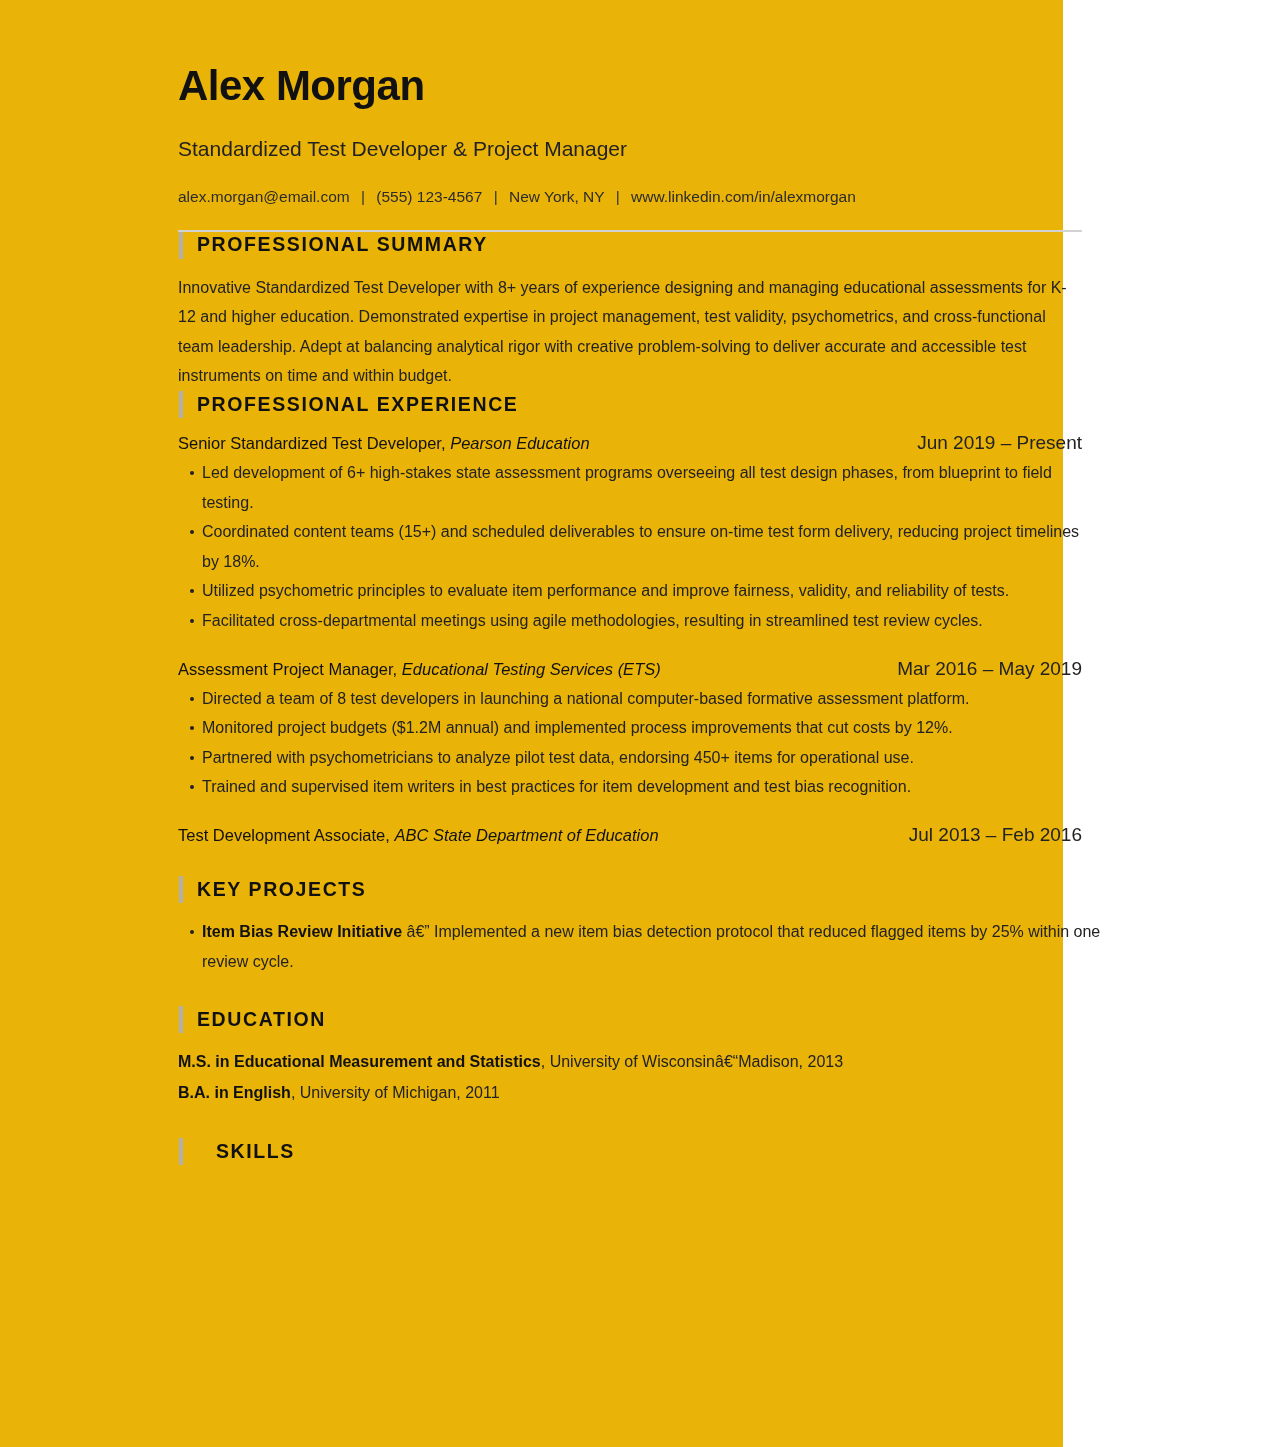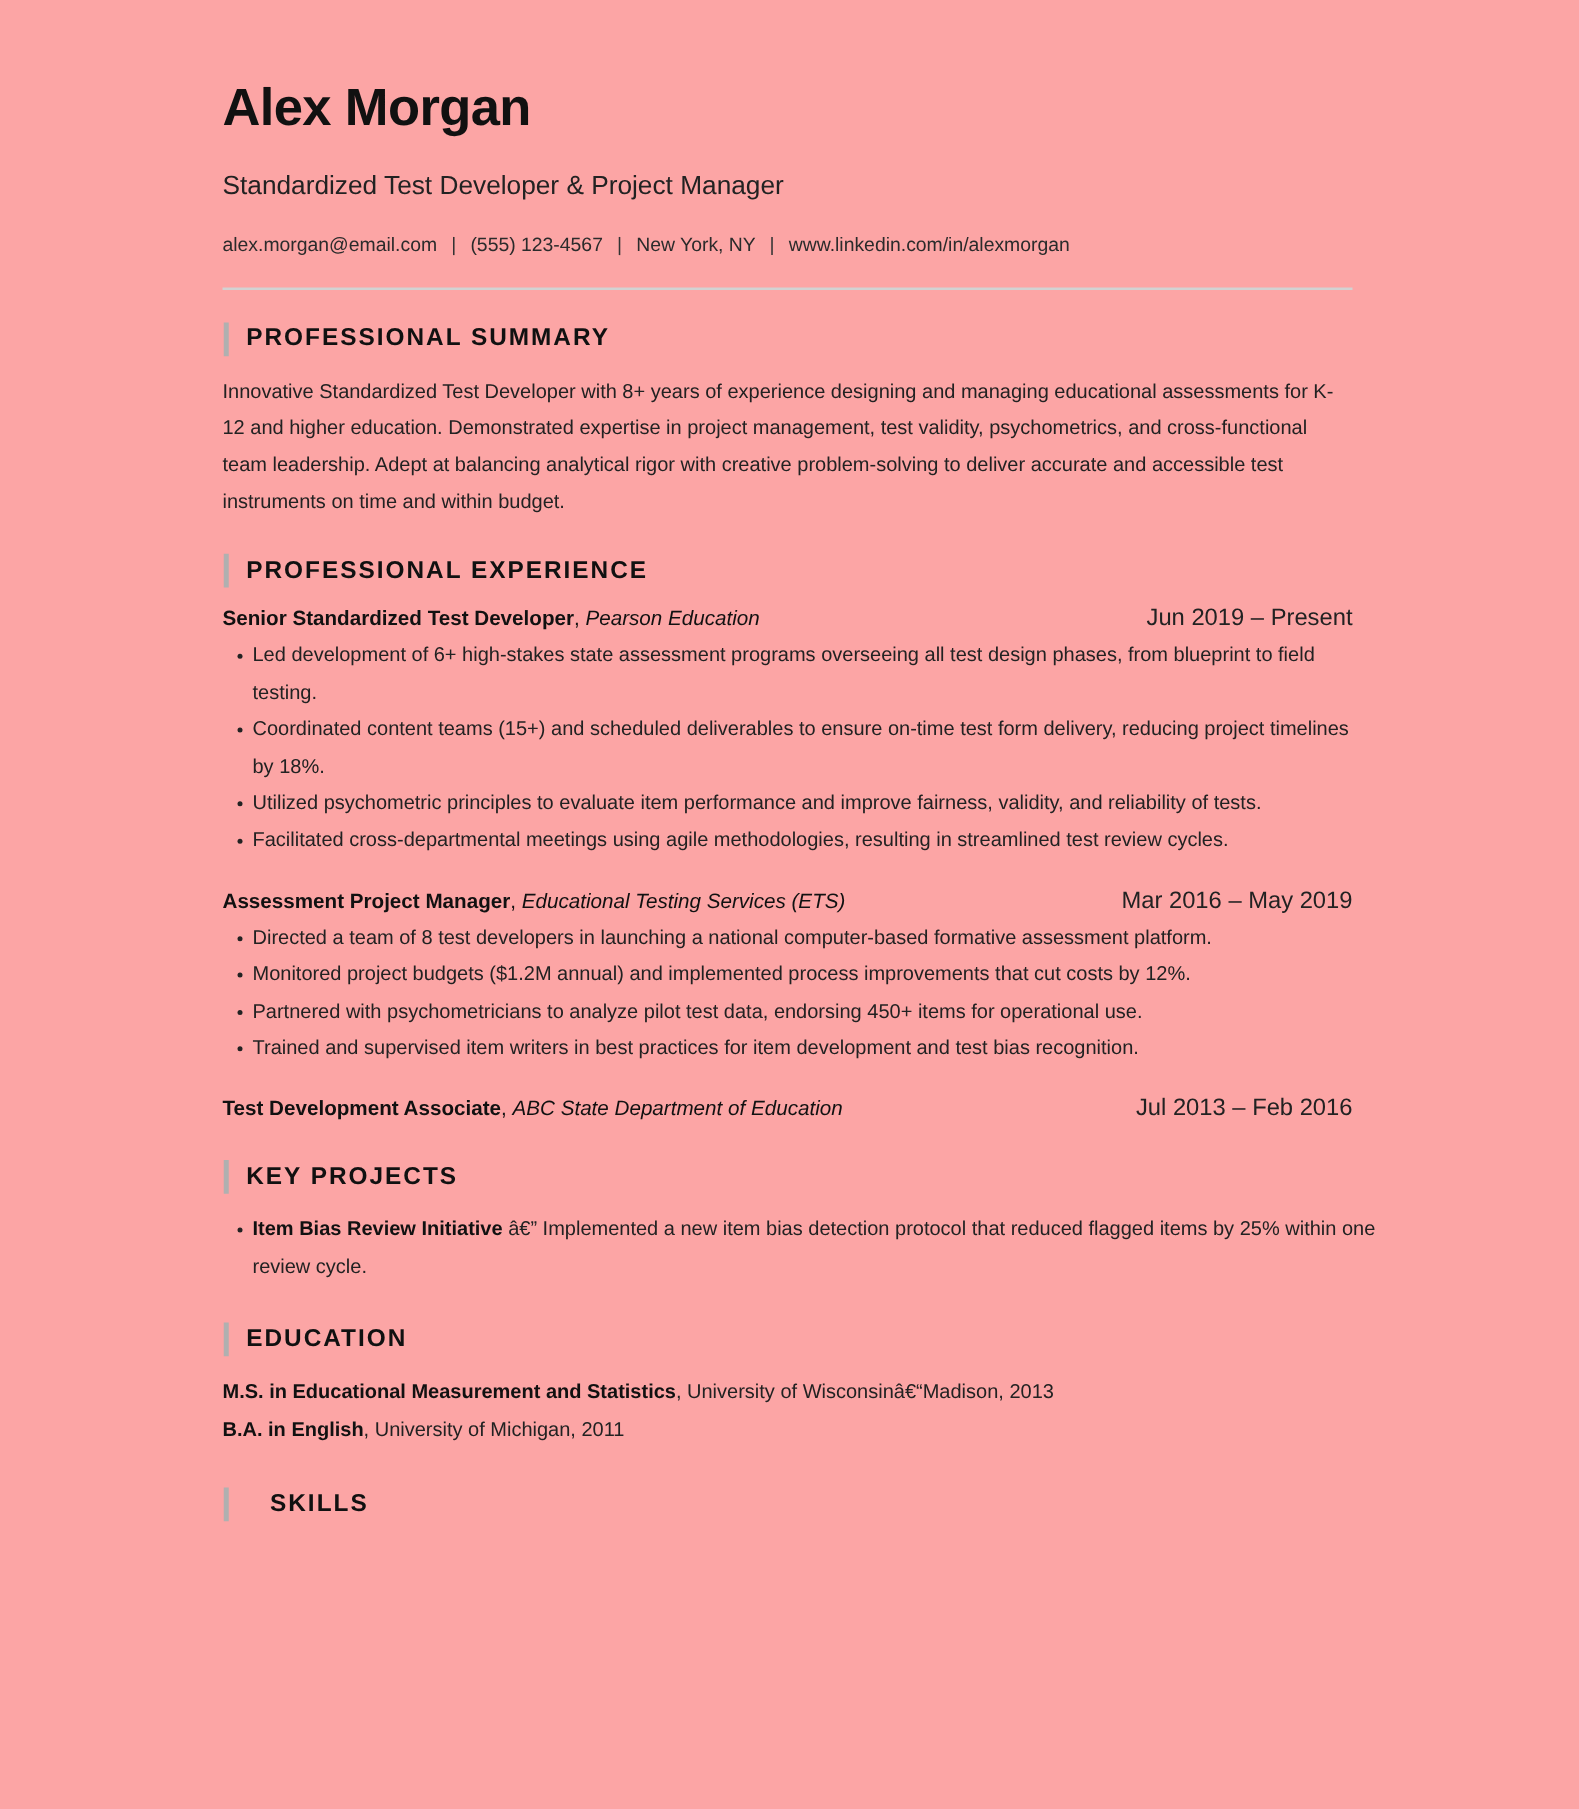--- a/index.html
+++ b/index.html
@@ -9,23 +9,23 @@
   }
   body {
     width: 1263px;
     height: 1447px;
     font-family: "Liberation Sans", sans-serif;
     color: #1a1a1a;
     overflow: hidden;
   }
   .page {
     position: relative;
-    width: 1263px;
+    width: 1063px;
     height: 1447px;
-    background: #fca5a5;
+    background: #eab308;
   }
   .content {
     position: absolute;
     left: 178px;
     top: 0;
     width: 904px;
   }
 
   
   .name {
@@ -60,21 +60,20 @@
     margin-top: 22px;
     border-top: 2px solid #d2d2d2;
     width: 904px;
     height: 0;
   }
 
   
   .section-head {
     display: flex;
     align-items: center;
-    margin-top: 26px;
     margin-bottom: 14px;
   }
   .accent-bar {
     width: 4px;
     height: 27px;
     background: #b0b0b0;
     flex: 0 0 auto;
     margin-left: 1px;
   }
   .section-title {
@@ -109,21 +108,21 @@
     justify-content: space-between;
     width: 904px;
     margin-bottom: 4px;
   }
   .job-roleline {
     font-size: 16.5px;
     color: #111111;
     white-space: nowrap;
   }
   .job-title {
-    font-weight: bold;
+    font-weight: normal;
   }
   .job-company {
     font-style: italic;
     font-weight: normal;
     text-align: center;
   }
   .job-dates {
     font-size: 19px;
     color: #222222;
     white-space: nowrap;

